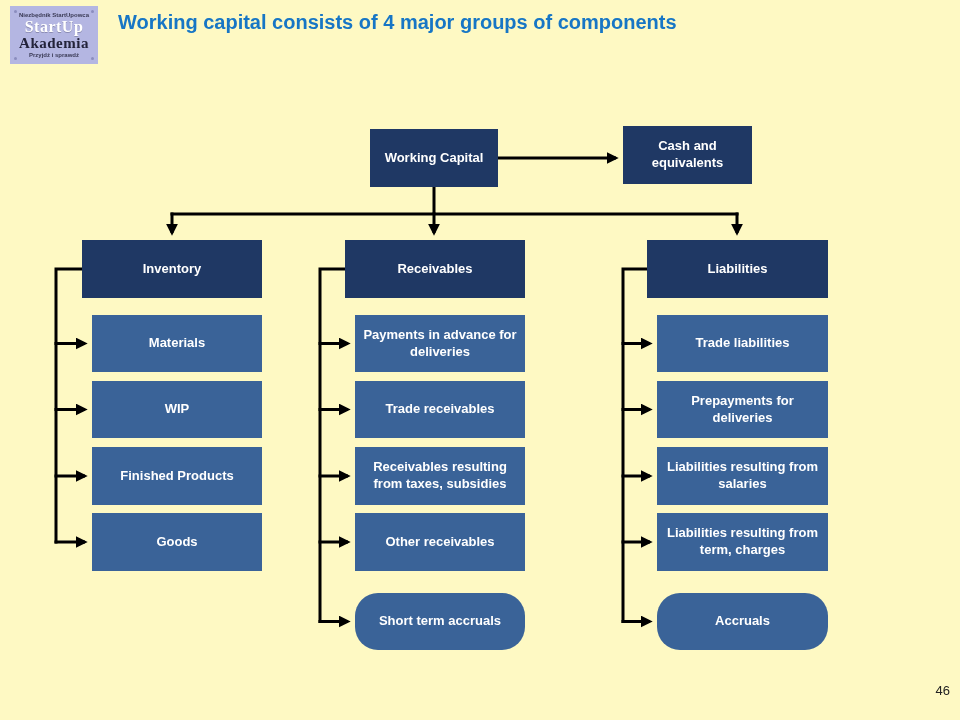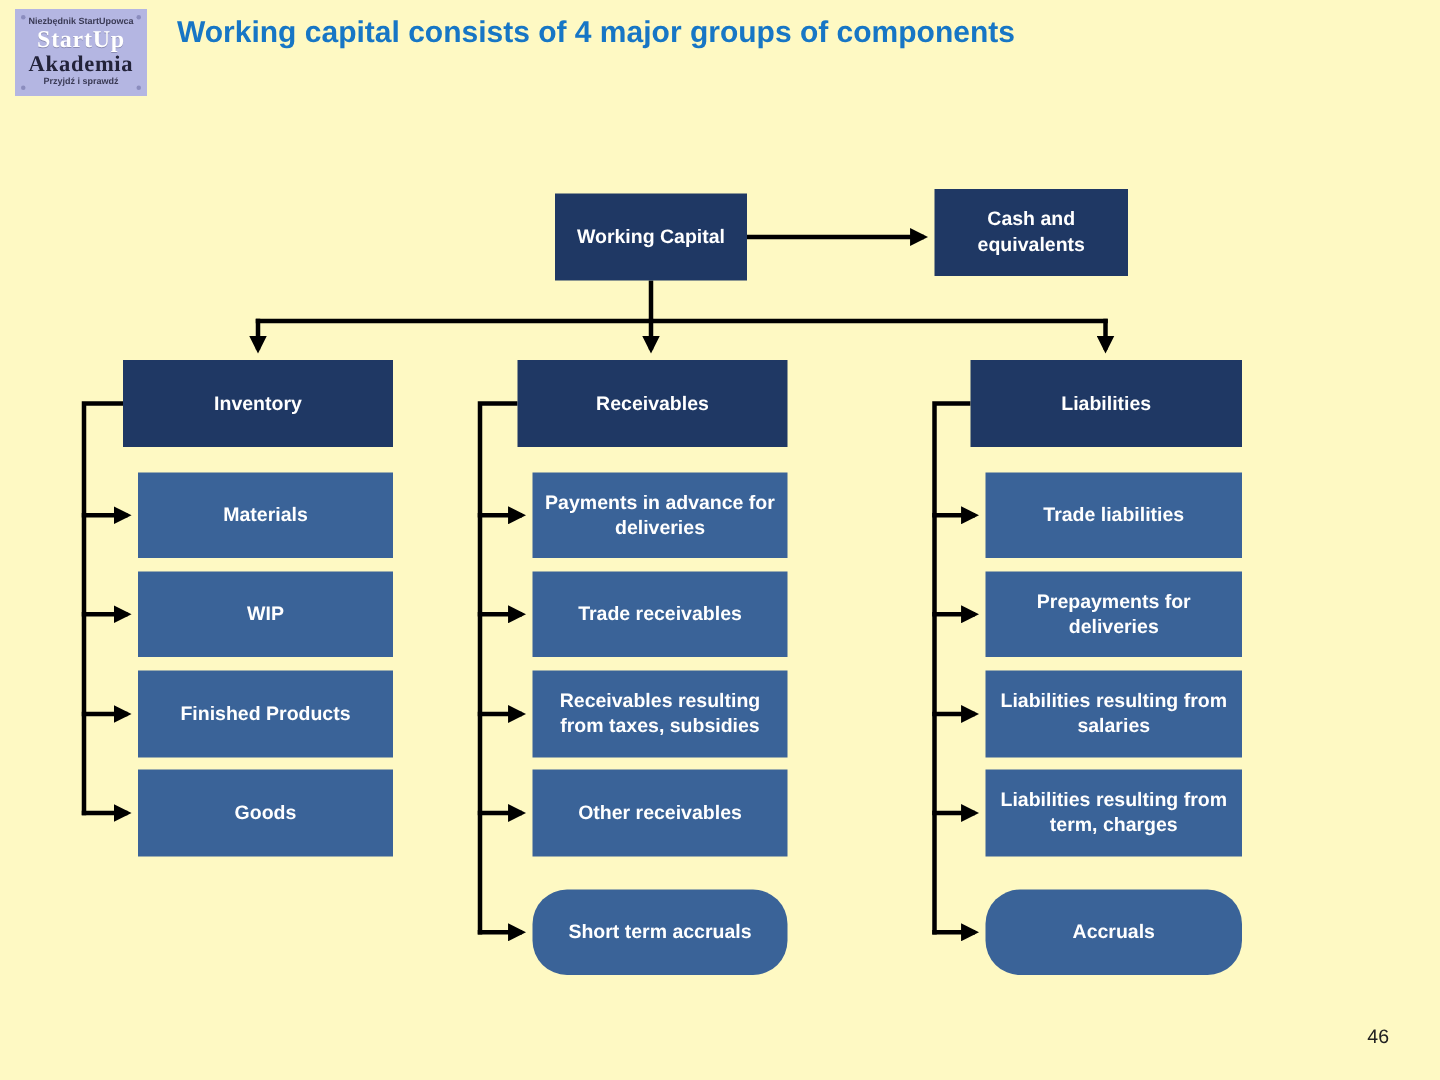--- a/index.html
+++ b/index.html
@@ -58,21 +58,21 @@
   .c-lia { left:657px; width:171px; }
   .r1 { top:315px; height:57px; }
   .r2 { top:381px; height:57px; }
   .r3 { top:447px; height:58px; }
   .r4 { top:513px; height:58px; }
   .r5 { top:593px; height:57px;border-radius:23px; }
 
   .connector-layer { position:absolute; left:0; top:0; width:960px; height:720px; }
 
   .page-number {
-    position:absolute; right:34px; bottom:22px;
+    position:absolute; right:10px; bottom:22px;
     font-size:13px; color:#222222;
   }
 </style>
 </head>
 <body>
 
 <div class="slide">
 
   <div class="logo">
     <span class="dot tl"></span>

